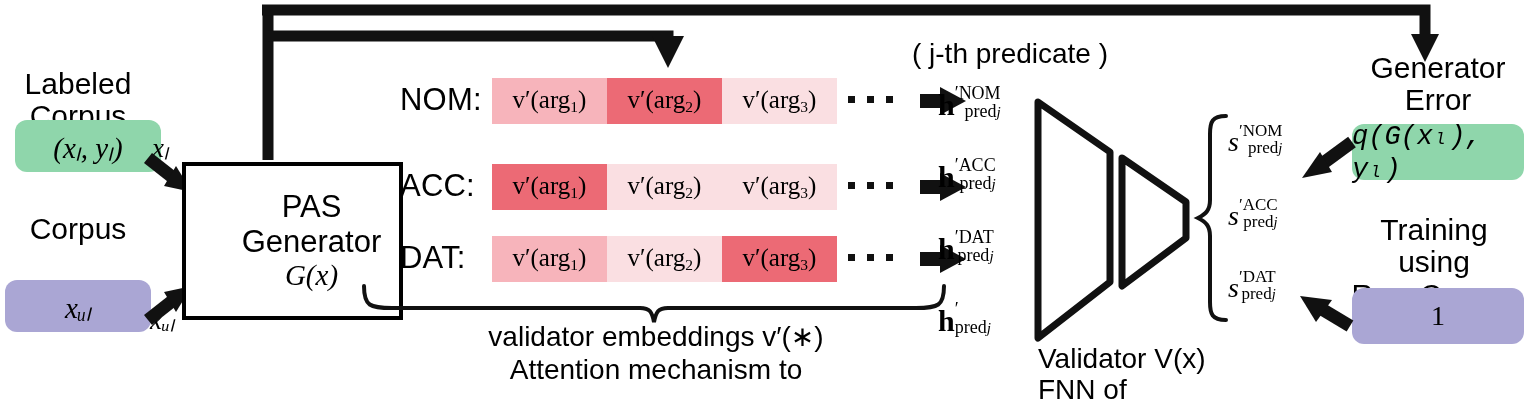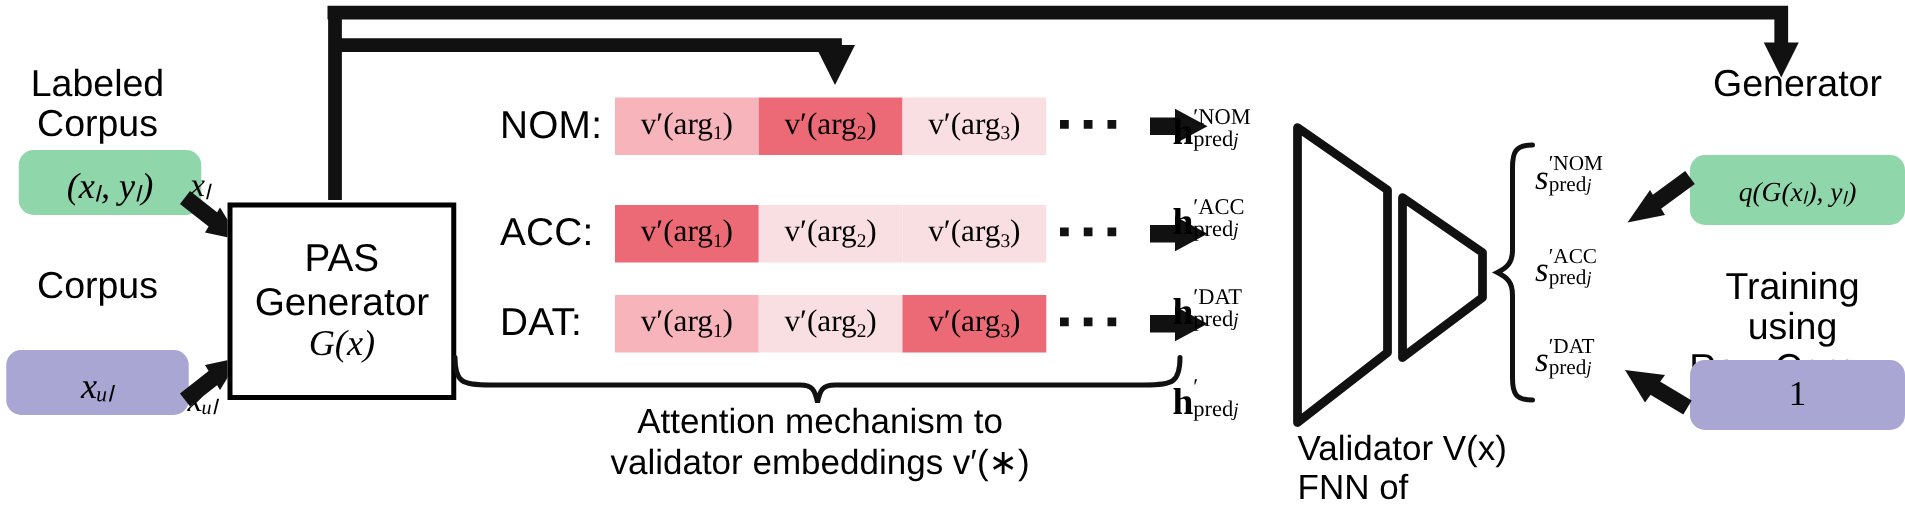--- a/index.html
+++ b/index.html
@@ -8,55 +8,55 @@
   #stage{position:relative;width:1524px;height:413px;}
   .abs{position:absolute;}
   .sans{font-family:"Liberation Sans",sans-serif;}
   .math{font-family:"Liberation Serif",serif;font-style:italic;}
   .ctr{text-align:center;}
   
   .pill{border-radius:12px;display:flex;align-items:center;justify-content:center;}
   .pill .lbl{font-family:"Liberation Serif",serif;font-style:italic;}
   
   .genbox{border:4px solid #000;background:#fff;display:flex;flex-direction:column;
-          align-items:center;justify-content:center;line-height:1.12;}
+          align-items:center;justify-content:center;line-height:1.12;padding-left:38px;}
   
   .cell{display:flex;align-items:center;justify-content:center;
         font-family:"Liberation Serif",serif;font-size:25px;white-space:nowrap;}
   .rowlabel{font-size:31px;letter-spacing:.2px;}
   .dots{display:flex;align-items:center;gap:12px;}
   .dots i{display:block;width:7px;height:7px;background:#111;}
   svg{display:block;overflow:visible;}
   sub{font-size:.62em;vertical-align:-.28em;}
   .hsym{font-family:"Liberation Serif",serif;font-weight:bold;}
   .ssym{font-family:"Liberation Serif",serif;font-style:italic;}
   .stack{display:inline-block;position:relative;}
   .stack .up{display:block;font-size:.60em;font-style:normal;line-height:1;
              font-family:"Liberation Serif",serif;}
   .stack .dn{display:block;font-size:.60em;font-style:normal;line-height:1;
-             font-family:"Liberation Serif",serif;}
+             font-family:"Liberation Serif",serif;text-align:right;}
   .stack .dn em{font-style:italic;font-size:.85em;}
 </style>
 </head>
 <body>
 
 <div id="stage">
 
   <svg class="abs" style="left:0;top:0;width:1524px;height:413px;pointer-events:none;">
 
     <path d="M 268 160 L 268 10" stroke="#111" stroke-width="11" fill="none"></path>
 
     <path d="M 262 10 L 1425 10 L 1425 38" stroke="#111" stroke-width="11" fill="none"></path>
     <polygon points="1425,62 1411,34 1439,34" fill="#111"></polygon>
 
     <path d="M 268 36 L 668 36 L 668 40" stroke="#111" stroke-width="11" fill="none"></path>
     <polygon points="668,68 652,36 684,36" fill="#111"></polygon>
   </svg>
 
-  <div class="abs ctr sans" style="left:8px;top:52px;width:140px;font-size:30px;line-height:1.08;">
+  <div class="abs ctr sans" style="left:8px;top:68px;width:140px;font-size:30px;line-height:1.08;">
     <div>Labeled</div>
     <div>Corpus</div>
   </div>
   <div class="abs pill" style="left:15px;top:120px;width:146px;height:52px;background:#8fd6ab;">
     <span class="lbl" style="font-size:29px;">(xₗ, yₗ)</span>
   </div>
   <div class="abs math" style="left:152px;top:128px;font-size:27px;">xₗ</div>
   <svg class="abs" style="left:140px;top:150px;width:70px;height:60px;">
     <path d="M 8 8 L 36 30" stroke="#111" stroke-width="13" fill="none"></path>
     <polygon points="52,42 24,36 36,16" fill="#111"></polygon>
@@ -73,20 +73,21 @@
     <path d="M 8 52 L 36 30" stroke="#111" stroke-width="13" fill="none"></path>
     <polygon points="52,18 24,24 36,44" fill="#111"></polygon>
   </svg>
 
   <div class="abs genbox" style="left:182px;top:162px;width:175px;height:150px;">
     <div class="sans" style="font-size:31px;">PAS</div>
     <div class="sans" style="font-size:31px;">Generator</div>
     <div class="math" style="font-size:29px;">G(x)</div>
   </div>
 
+  <div class="abs sans ctr" style="left:880px;top:38px;width:260px;font-size:28px;">( j-th predicate )</div>
 
   <div class="abs" style="left:400px;top:78px;width:560px;">
 
     <div style="position:relative;height:46px;margin-bottom:40px;">
       <div class="abs sans rowlabel" style="left:0;top:4px;">NOM:</div>
       <div class="abs cell" style="left:92px;top:0;width:115px;height:46px;background:#f7b4bb;">
         <span>v′(arg<sub>1</sub>)</span>
       </div>
       <div class="abs cell" style="left:207px;top:0;width:115px;height:46px;background:#ec6a75;">
         <span>v′(arg<sub>2</sub>)</span>
@@ -148,22 +149,22 @@
         <polygon points="46,17 20,3 20,31" fill="#111"></polygon>
       </svg>
     </div>
   </div>
 
   <svg class="abs" style="left:358px;top:282px;width:592px;height:42px;">
     <path d="M 6 4 C 6 24, 12 26, 34 26 L 282 26 C 292 26, 294 30, 296 40
              C 298 30, 300 26, 310 26 L 558 26 C 580 26, 586 24, 586 4" stroke="#111" stroke-width="4" fill="none" stroke-linecap="round"></path>
   </svg>
   <div class="abs ctr" style="left:392px;top:320px;width:528px;line-height:1.18;">
+    <div class="sans" style="font-size:28px;">validator embeddings v′(∗)</div>
     <div class="sans" style="font-size:28px;">Attention mechanism to</div>
-    <div class="sans" style="font-size:28px;">validator embeddings v′(∗)</div>
   </div>
 
   <div class="abs" style="left:938px;top:84px;">
     <span class="hsym" style="font-size:30px;">h</span><span class="stack" style="vertical-align:-2px;">
       <span class="up" style="font-size:18px;">′NOM</span>
       <span class="dn" style="font-size:18px;">pred<em>j</em></span></span>
   </div>
   <div class="abs" style="left:938px;top:156px;">
     <span class="hsym" style="font-size:30px;">h</span><span class="stack" style="vertical-align:-2px;">
       <span class="up" style="font-size:18px;">′ACC</span>
@@ -205,23 +206,24 @@
       <span class="dn" style="font-size:17px;">pred<em>j</em></span></span>
   </div>
   <div class="abs" style="left:1228px;top:268px;">
     <span class="ssym" style="font-size:28px;">s</span><span class="stack" style="vertical-align:-2px;">
       <span class="up" style="font-size:17px;">′DAT</span>
       <span class="dn" style="font-size:17px;">pred<em>j</em></span></span>
   </div>
 
   <div class="abs ctr sans" style="left:1352px;top:52px;width:172px;font-size:30px;line-height:1.08;">
     <div>Generator</div>
+    <div>Error</div>
   </div>
   <div class="abs pill" style="left:1352px;top:124px;width:172px;height:56px;background:#8fd6ab;">
-    <span class="lbl" style="font-size:22px;">q(G(xₗ), yₗ)</span>
+    <span class="lbl" style="font-size:27px;font-family:Liberation Mono, monospace;">q(G(xₗ), yₗ)</span>
   </div>
   <svg class="abs" style="left:1290px;top:134px;width:70px;height:56px;">
     <path d="M 62 8 L 32 30" stroke="#111" stroke-width="13" fill="none"></path>
     <polygon points="12,44 42,38 30,18" fill="#111"></polygon>
   </svg>
 
   <div class="abs ctr sans" style="left:1344px;top:214px;width:180px;font-size:30px;line-height:1.08;">
     <div>Training using</div>
     <div>Raw Corpus</div>
   </div>

